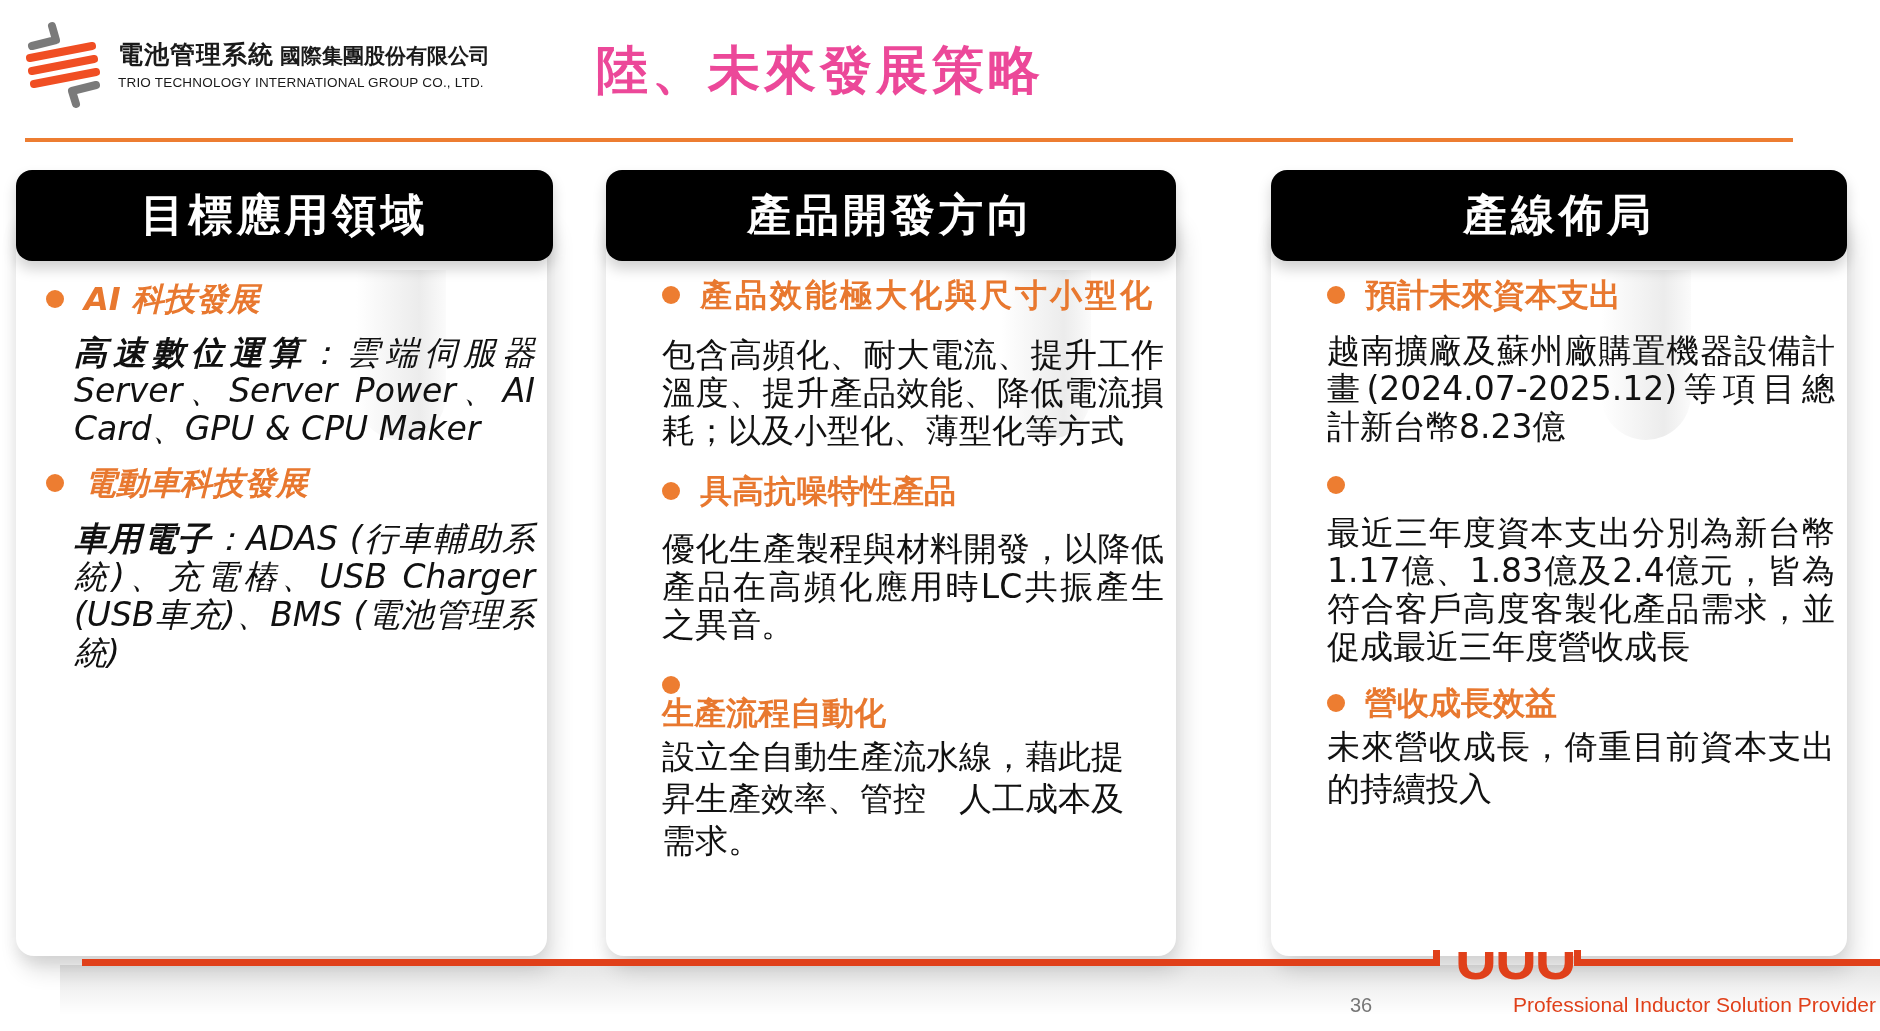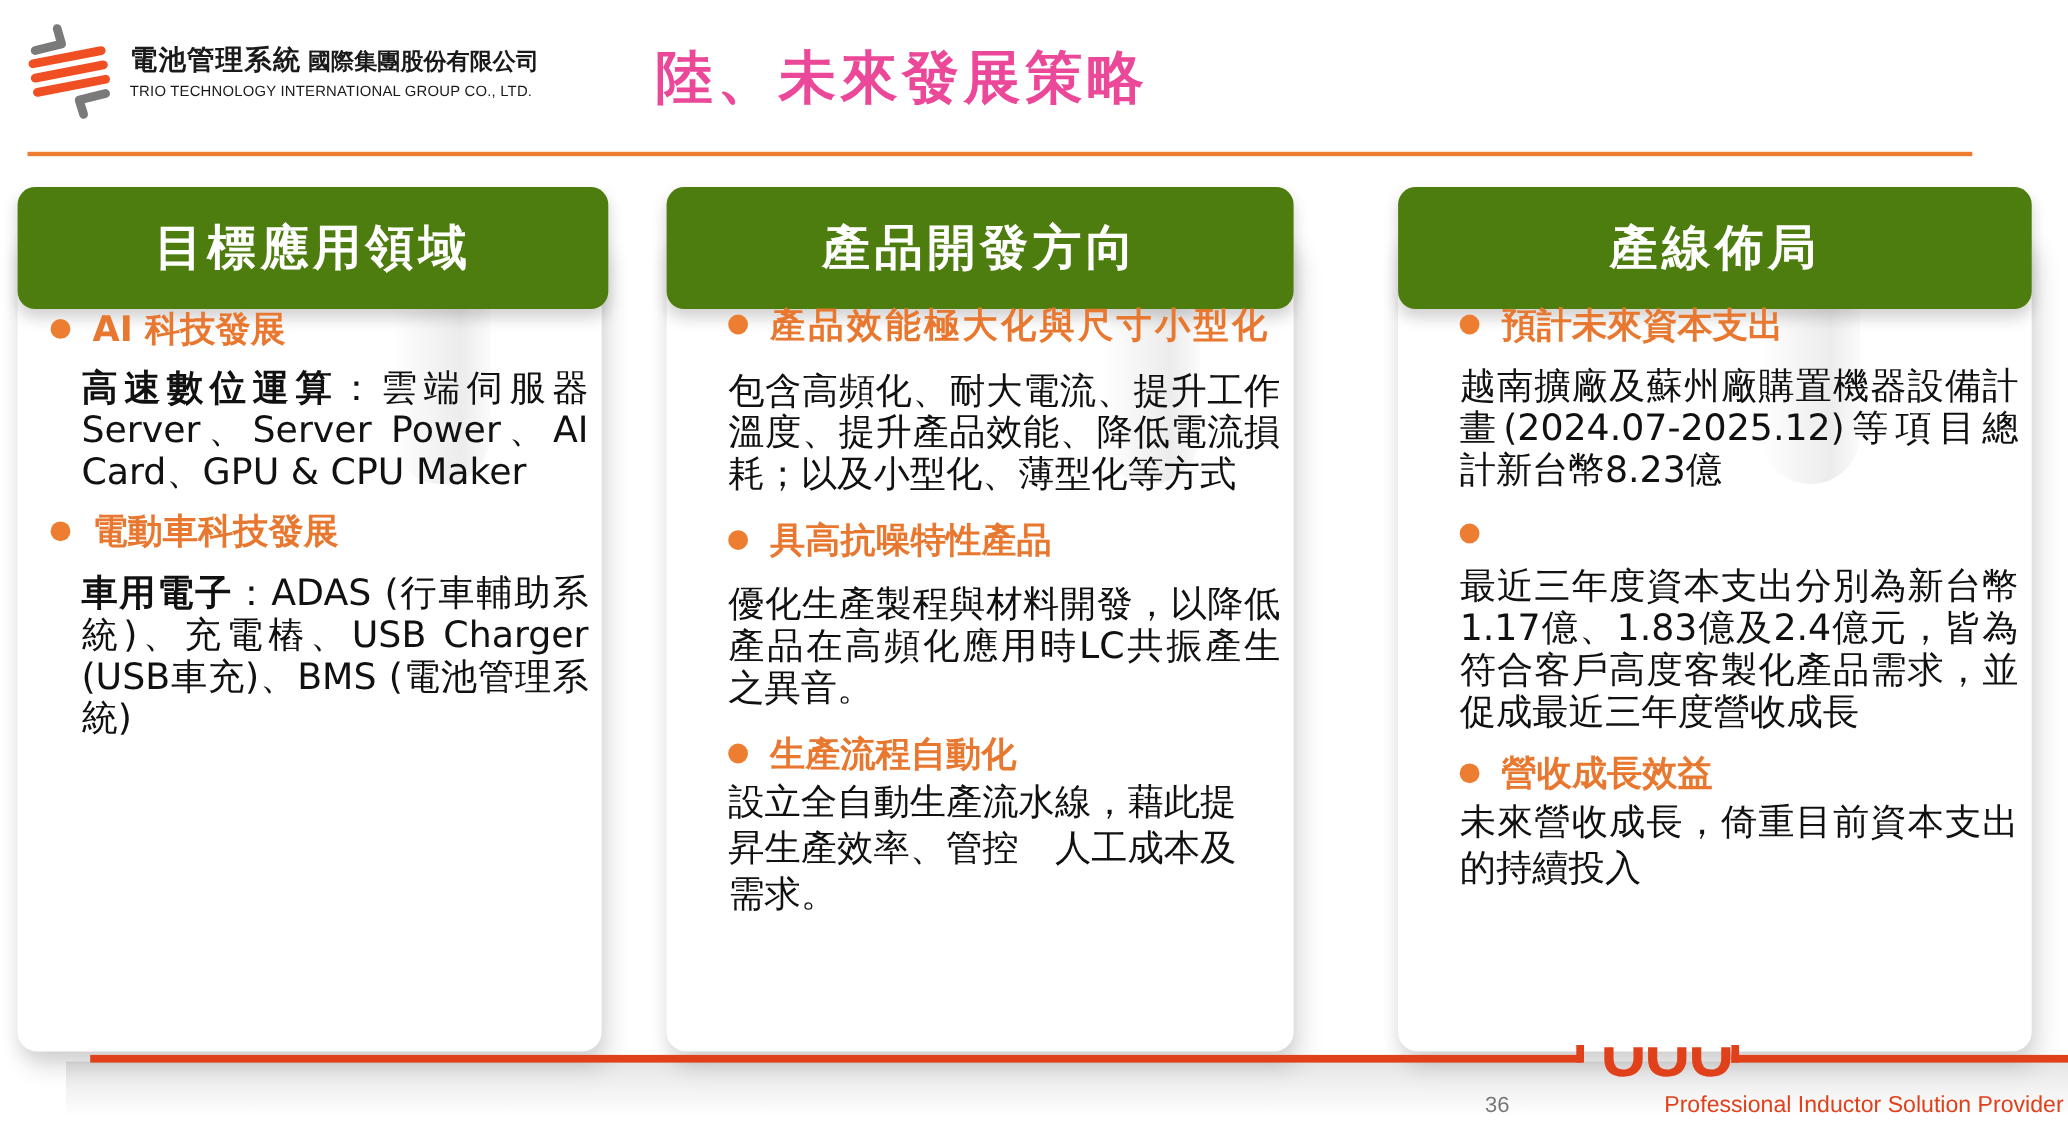--- a/index.html
+++ b/index.html
@@ -21,22 +21,22 @@
     position: absolute; left: 0; right: 0; top: 40px; bottom: 0;
     background: #fff; border-radius: 18px;
     box-shadow: 6px 14px 22px rgba(0,0,0,0.14), -2px 6px 14px rgba(0,0,0,0.06);
   }
   .card-curl {
     position: absolute; top: 100px; width: 90px; height: 170px;
     border-radius: 0 0 60px 60px;
     background: linear-gradient(90deg, rgba(255,255,255,0) 0%, rgba(220,220,220,0.55) 70%, rgba(235,235,235,0.2) 100%);
   }
   .card-header {
-    position: absolute; left: 0; right: 0; top: 0; height: 111px;
-    background: #4d7c0f; border-radius: 16px;
+    position: absolute; left: 0; right: 0; top: 0; height: 91px;
+    background: #000000; border-radius: 16px;
     box-shadow: 0 8px 14px rgba(0,0,0,0.18);
     display: flex; align-items: center; justify-content: center;
     color: #fff; font-size: 44px; font-weight: bold; letter-spacing: 4px;
   }
   .card-content { position: absolute; left: 0; right: 0; top: 100px; }
 
   .bullet-head { display: flex; align-items: flex-start; color: #E8782F; font-weight: bold; font-size: 32px; line-height: 38px; }
   .bullet-dot { flex: 0 0 auto; width: 18px; height: 18px; border-radius: 50%; background: #ED7D31; margin-top: 10px; margin-right: 20px; }
   .para { font-size: 33px; line-height: 38px; color: #111; text-align: justify; }
   .para b { font-weight: bold; }
@@ -69,21 +69,21 @@
   <div class="company-en">TRIO TECHNOLOGY  INTERNATIONAL GROUP CO., LTD.</div>
 </div>
 
 <div class="page-title">陸、未來發展策略</div>
 <div class="top-rule"></div>
 
 <div class="card" style="left:16px; width:537px;">
   <div class="card-body" style="right:6px;"></div>
   <div class="card-curl" style="left:340px;"></div>
   <div class="card-header">目標應用領域</div>
-  <div class="card-content" style="left:30px; right:18px; top:110px;">
+  <div class="card-content" style="left:30px; right:18px; top:110px;font-style:italic;">
     <div class="bullet-head">
       <span class="bullet-dot"></span>
       <span>AI 科技發展</span>
     </div>
     <div class="para" style="margin:16px 0 0 28px;">
       <b>高速數位運算</b><span>：雲端伺服器 Server、Server Power、AI Card、GPU &amp; CPU Maker</span>
     </div>
     <div class="bullet-head" style="margin-top:16px;">
       <span class="bullet-dot"></span>
       <span>電動車科技發展</span>
@@ -106,21 +106,21 @@
     <div class="para" style="margin:22px 0 0 0;">
       <span>包含高頻化、耐大電流、提升工作溫度、提升產品效能、降低電流損耗；以及小型化、薄型化等方式</span>
     </div>
     <div class="bullet-head" style="margin-top:22px;">
       <span class="bullet-dot"></span>
       <span>具高抗噪特性產品</span>
     </div>
     <div class="para" style="margin:20px 0 0 0;">
       <span>優化生產製程與材料開發，以降低產品在高頻化應用時LC共振產生之異音。</span>
     </div>
-    <div class="bullet-head" style="margin-top:22px;">
+    <div class="bullet-head" style="margin-top:22px;flex-direction:column;">
       <span class="bullet-dot"></span>
       <span>生產流程自動化</span>
     </div>
     <div class="para" style="margin:4px 40px 0 0; line-height:42px;">
       <span>設立全自動生產流水線，藉此提昇生產效率、管控　人工成本及需求。</span>
     </div>
   </div>
 </div>
 
 <div class="card" style="left:1271px; width:576px;">

